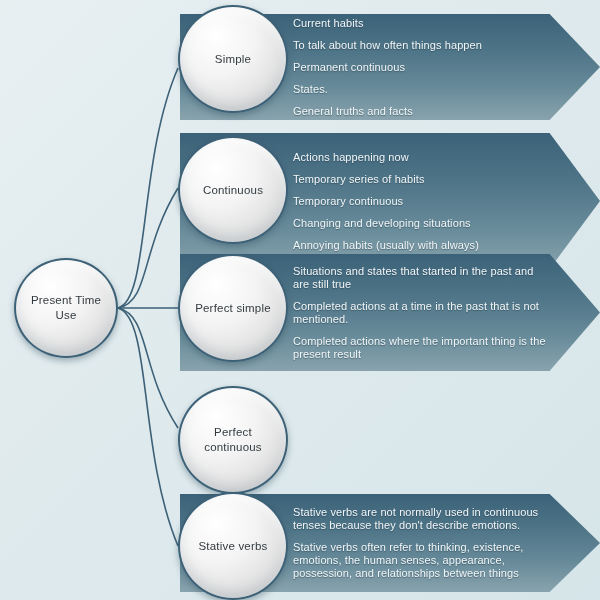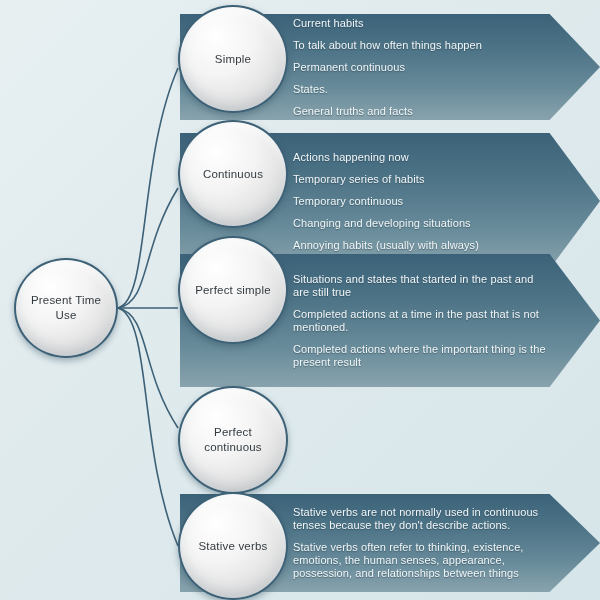--- a/index.html
+++ b/index.html
@@ -75,22 +75,22 @@
     top: 258px;
     width: 104px;
     height: 100px;
   }
   .branch-node {
     left: 178px;
     width: 110px;
     height: 108px;
   }
   #node-simple     { top: 5px; }
-  #node-continuous { top: 120px; }
-  #node-perfect-simple { top: 236px; }
+  #node-continuous { top: 136px; }
+  #node-perfect-simple { top: 254px; }
   #node-perfect-continuous { top: 386px; }
   #node-stative-verbs { top: 492px; }
   #connector-layer {
     position: absolute;
     inset: 0;
     pointer-events: none;
   }
 </style>
 </head>
 <body>
@@ -112,34 +112,34 @@
     <div class="band-shape"></div>
     <div class="band-text">
       <div class="band-line">Actions happening now</div>
       <div class="band-line">Temporary series of habits</div>
       <div class="band-line">Temporary continuous</div>
       <div class="band-line">Changing and developing situations</div>
       <div class="band-line">Annoying habits (usually with always)</div>
     </div>
   </div>
 
-  <div class="band" id="band-perfect-simple" style="top:254px;height:133px;">
+  <div class="band" id="band-perfect-simple" style="top:254px;height:117px;">
     <div class="band-shape"></div>
     <div class="band-text">
       <div class="band-line">Situations and states that started in the past and are still true</div>
       <div class="band-line">Completed actions at a time in the past that is not mentioned.</div>
       <div class="band-line">Completed actions where the important thing is the present result</div>
     </div>
   </div>
 
 
   <div class="band" id="band-stative-verbs" style="top:494px;height:98px;">
     <div class="band-shape"></div>
     <div class="band-text">
-      <div class="band-line">Stative verbs are not normally used in continuous tenses because they don't describe actions.</div>
+      <div class="band-line">Stative verbs are not normally used in continuous tenses because they don't describe emotions.</div>
       <div class="band-line">Stative verbs often refer to thinking, existence, emotions, the human senses, appearance, possession, and relationships between things</div>
     </div>
   </div>
 
   <svg id="connector-layer" width="600" height="600" viewBox="0 0 600 600">
     <g fill="none" stroke="#3d6177" stroke-width="1.6">
       <path d="M118,308 C 150,300 138,160 178,68"></path>
       <path d="M118,308 C 150,302 140,250 178,188"></path>
       <path d="M118,308 L 178,308"></path>
       <path d="M118,308 C 150,315 140,370 178,428"></path>

